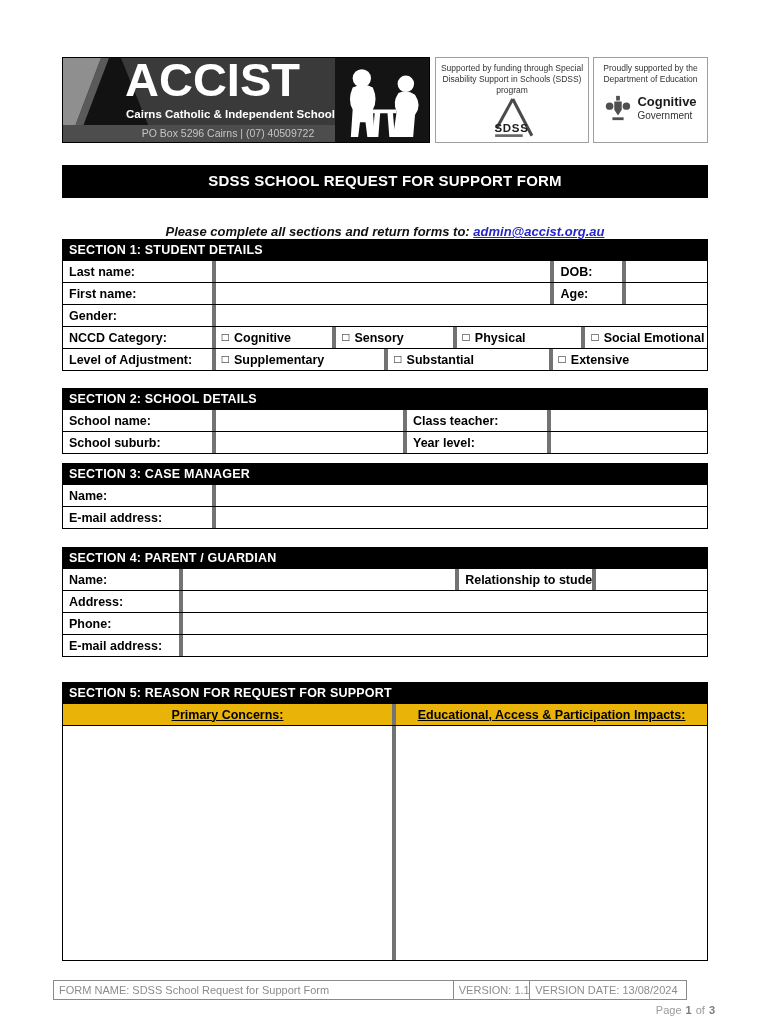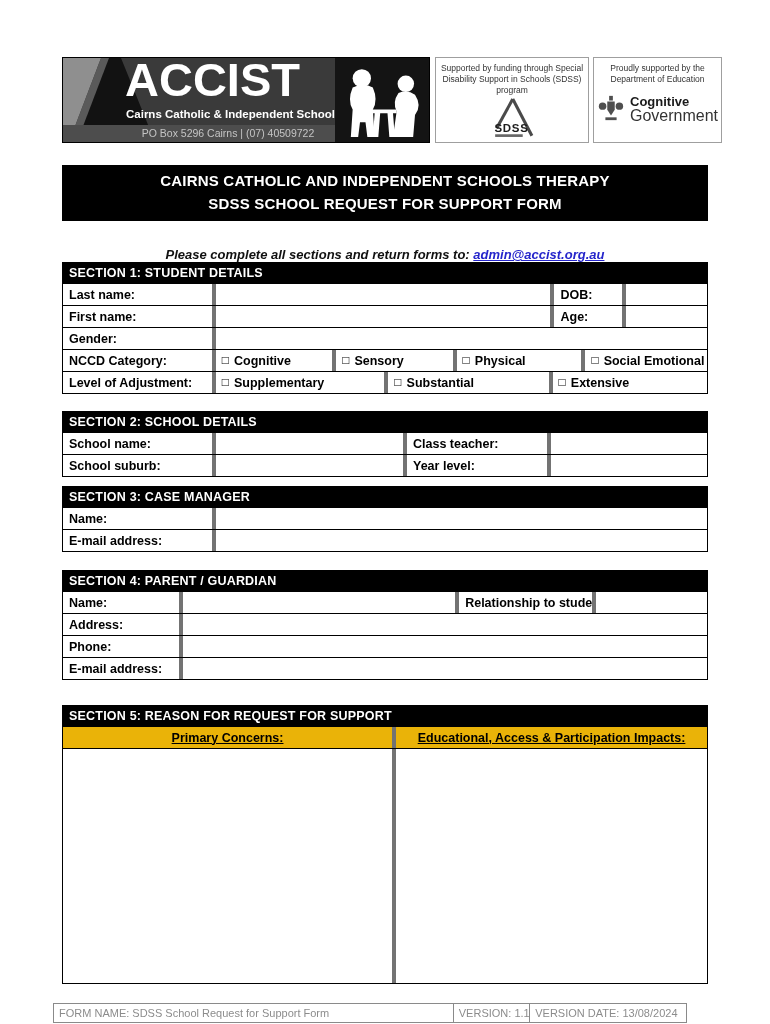--- a/index.html
+++ b/index.html
@@ -19,21 +19,21 @@
   .logo-strip { position:absolute; left:0; bottom:0; width:274px; height:17px; background:#4d4d4d; color:#c4c4c4; font-size:10.5px; line-height:17px; text-align:center; padding-left:56px; white-space:nowrap; }
   .logo-right { position:absolute; right:0; top:0; width:94px; height:100%; background:#141414; display:flex; align-items:flex-end; justify-content:center; }
 
   .hdr-boxes { margin-left:5px; flex:1; display:flex; gap:4px; }
   .sup-box { border:1px solid #9f9f9f; background:#fff; padding:5px 3px 3px; display:flex; flex-direction:column; align-items:center; }
   .sup-box.sdss { width:154px; flex:none; }
   .sup-box.qld { flex:1; }
   .sup-text { font-size:8.5px; color:#333; text-align:center; line-height:1.3; }
   .gov-row { display:flex; align-items:center; gap:5px; margin-top:8px; }
   .gov-text .gov-name { font-weight:bold; font-size:13px; color:#1a1a1a; line-height:14px; }
-  .gov-text .gov-sub { font-size:16px; color:#333; line-height:13px; }
+  .gov-text .gov-sub { font-size:10px; color:#333; line-height:13px; }
 
   
   .title-box { margin-top:22px; background:#000; color:#fff; text-align:center; padding:4px 0 6px; }
   .title-line { font-size:15px; font-weight:bold; line-height:23px; letter-spacing:0.2px; }
   .instruction { margin-top:26px; text-align:center; font-size:13px; font-weight:bold; font-style:italic; color:#111; }
   .instruction a { color:#2525cb; text-decoration:underline; cursor:pointer; }
 
   
   .tbl { border:1.5px solid #000; background:#fff; }
   .sec-hdr { background:#000; color:#fff; font-weight:bold; font-size:12.5px; height:20px; line-height:20px; padding-left:6px; letter-spacing:0.2px; }
@@ -109,21 +109,20 @@
           <div class="gov-text">
             <div class="gov-name">Cognitive</div>
             <div class="gov-sub">Government</div>
           </div>
         </div>
       </div>
     </div>
   </div>
 
   <div class="title-box">
-    <div class="title-line">CAIRNS CATHOLIC AND INDEPENDENT SCHOOLS THERAPY</div>
     <div class="title-line">SDSS SCHOOL REQUEST FOR SUPPORT FORM</div>
   </div>
   <div class="instruction"><span>Please complete all sections and return forms to: </span><a>admin@accist.org.au</a></div>
 
   <div class="tbl mt6">
     <div class="sec-hdr">SECTION 1: STUDENT DETAILS</div>
     <div class="trow">
       <div class="tcell" style="width:23.1%">Last name:</div>
       <div class="tcell" style="width:52.6%"></div>
       <div class="tcell" style="width:11.1%">DOB:</div>

